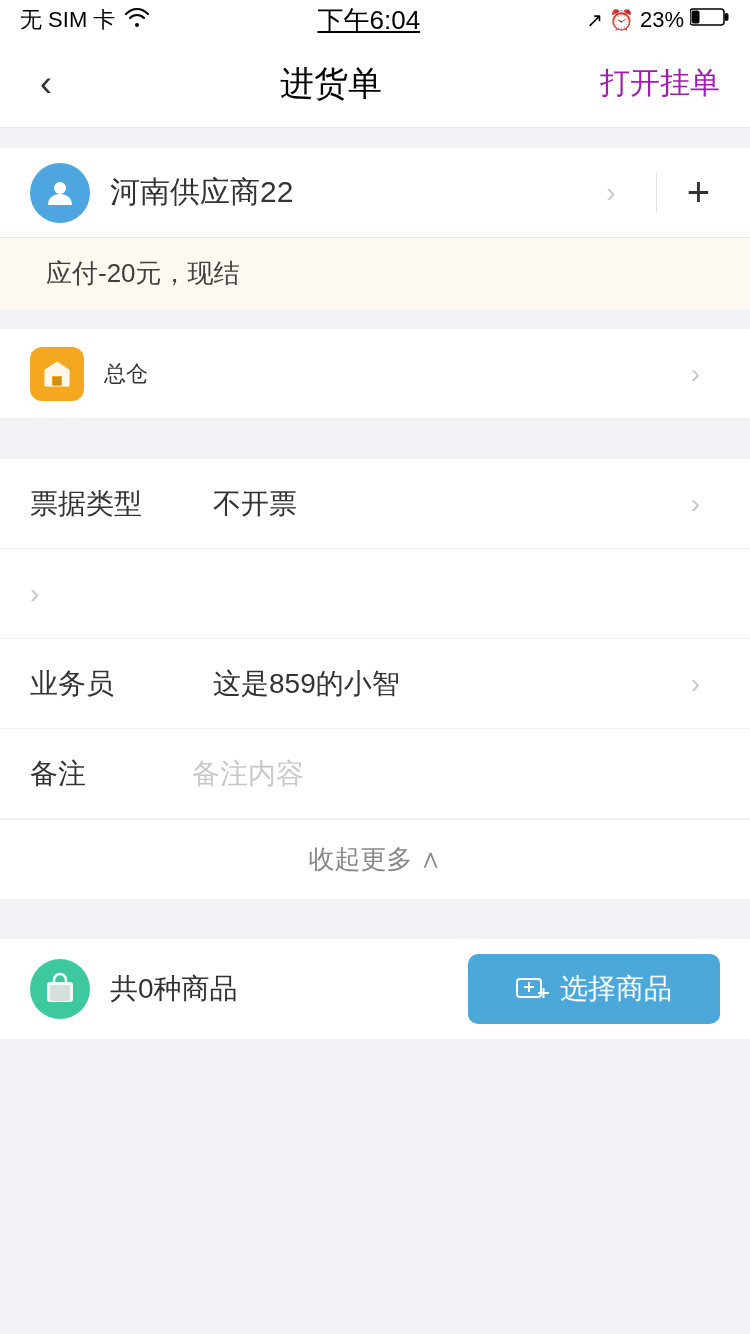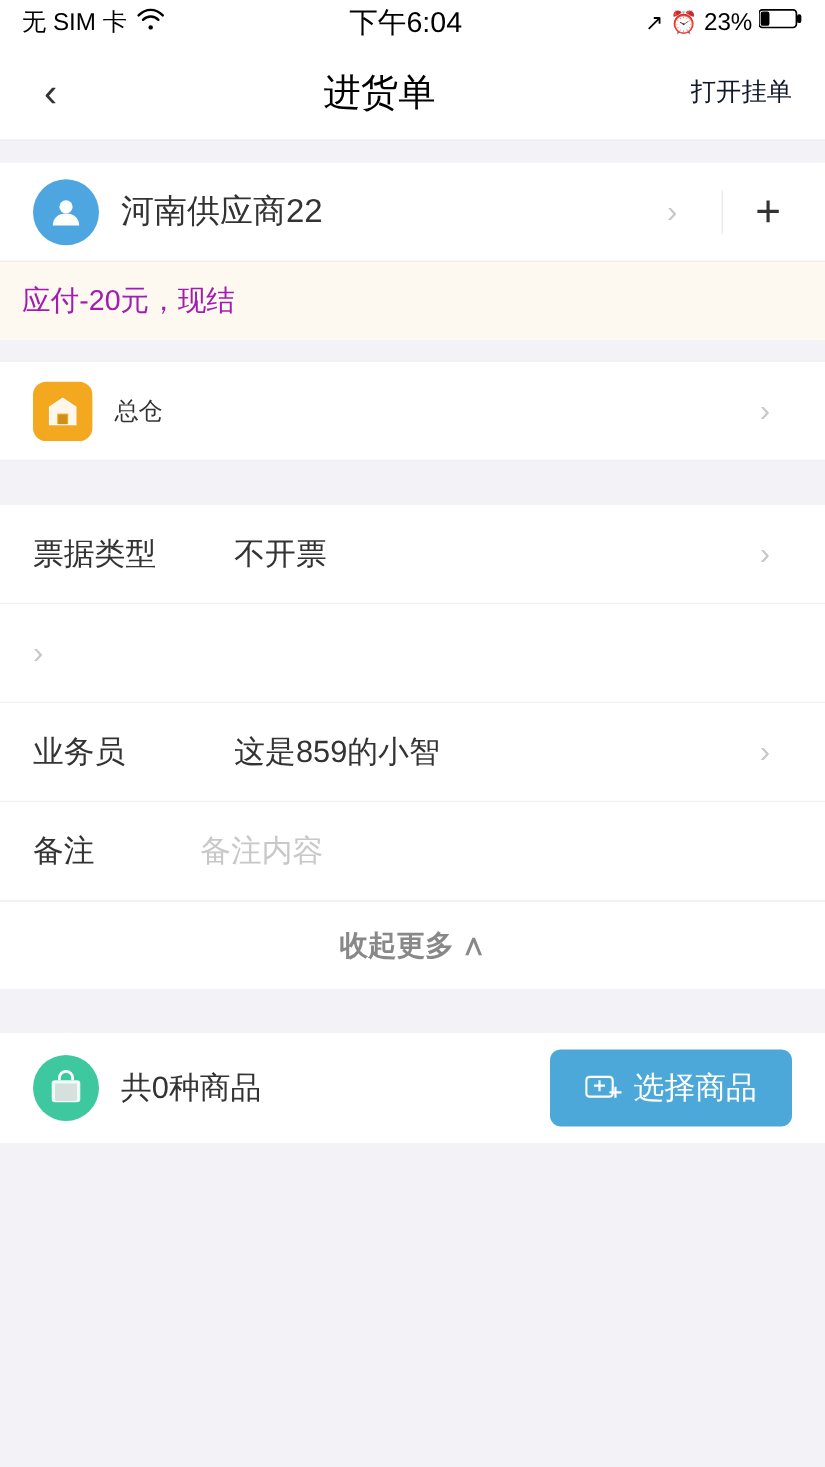--- a/index.html
+++ b/index.html
@@ -19,21 +19,21 @@
       height: 40px;
       background: #fff;
       display: flex;
       align-items: center;
       justify-content: space-between;
       padding: 0 20px;
       font-size: 22px;
       color: #000;
     }
     .status-left { display: flex; align-items: center; gap: 8px; }
-    .status-center { font-size: 26px; font-weight: 500; }
+    .status-center { font-size: 26px; font-weight: 500; text-decoration: underline; }
     .status-right { display: flex; align-items: center; gap: 6px; font-size: 22px; }
 
     
     .nav-bar {
       width: 100%;
       height: 88px;
       background: #fff;
       display: flex;
       align-items: center;
       justify-content: space-between;
@@ -45,22 +45,22 @@
       color: #333;
       cursor: pointer;
       padding: 10px;
     }
     .nav-title {
       font-size: 34px;
       font-weight: 500;
       color: #000;
     }
     .nav-action {
-      font-size: 23px;
-      color: #0f172a;
+      font-size: 30px;
+      color: #a21caf;
       cursor: pointer;
     }
 
     
     .section-gap {
       height: 20px;
       background: #f2f2f7;
     }
 
     
@@ -113,23 +113,23 @@
     .supplier-divider {
       width: 1px;
       height: 40px;
       background: #e5e5e5;
       margin: 0 20px;
     }
 
     
     .notice-banner {
       background: #fef9f0;
-      padding: 18px 20px;
+      padding: 18px 46px;
       font-size: 26px;
-      color: #a21caf;
+      color: #404040;
     }
 
     
     .warehouse-row {
       display: flex;
       align-items: center;
       padding: 0 30px;
       height: 90px;
       background: #fff;
       border-bottom: 1px solid #f0f0f0;
@@ -172,35 +172,34 @@
     .form-value {
       flex: 1;
       font-size: 28px;
       color: #333;
       margin-left: 63px;
     }
     .form-placeholder {
       flex: 1;
       font-size: 28px;
       color: #c8c8c8;
-      margin-left: 32px;
+      margin-left: 42px;
     }
 
     
     .collapse-row {
       background: #fff;
       height: 80px;
       display: flex;
       align-items: center;
       justify-content: center;
       color: #888;
       font-size: 26px;
       border-top: 1px solid #f0f0f0;
       cursor: pointer;
-      font-weight: bold;
     }
 
     
     .bottom-bar {
       margin-top: 20px;
       background: #fff;
       height: 100px;
       display: flex;
       align-items: center;
       padding: 0 30px;
@@ -219,21 +218,21 @@
     .product-count {
       flex: 1;
       font-size: 28px;
       color: #333;
     }
     .select-btn {
       background: #4da8da;
       color: #fff;
       border: none;
       border-radius: 10px;
-      padding: 0 32px;
+      padding: 0 48px;
       height: 70px;
       font-size: 28px;
       display: flex;
       align-items: center;
       gap: 10px;
       cursor: pointer;
     }
 
     .page-bg {
       background: #f2f2f7;

